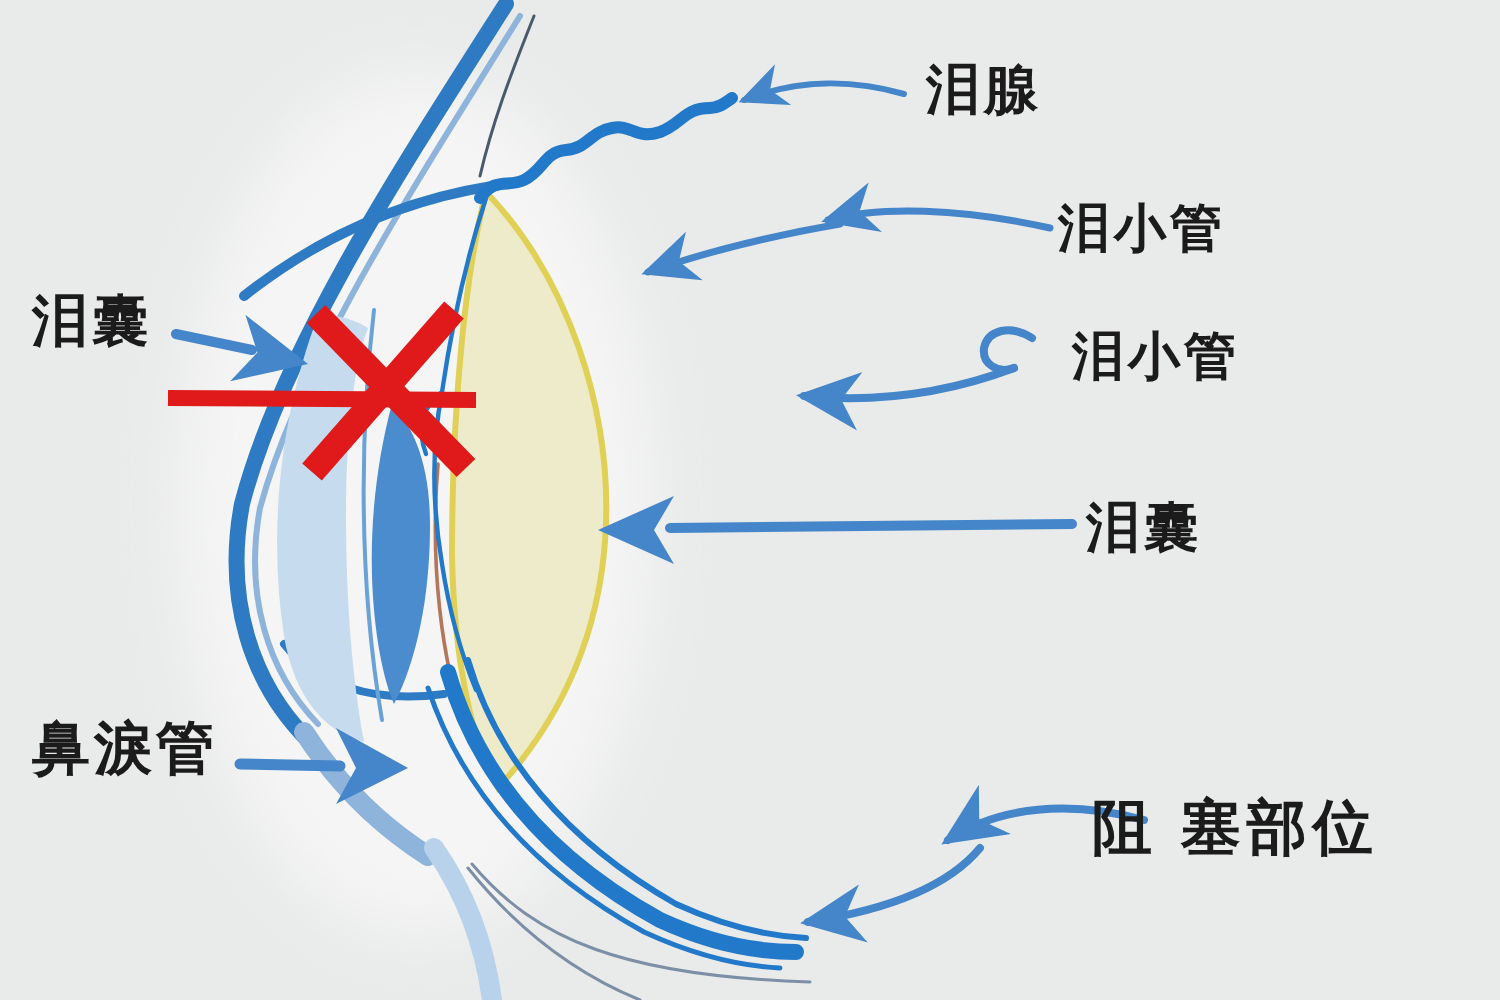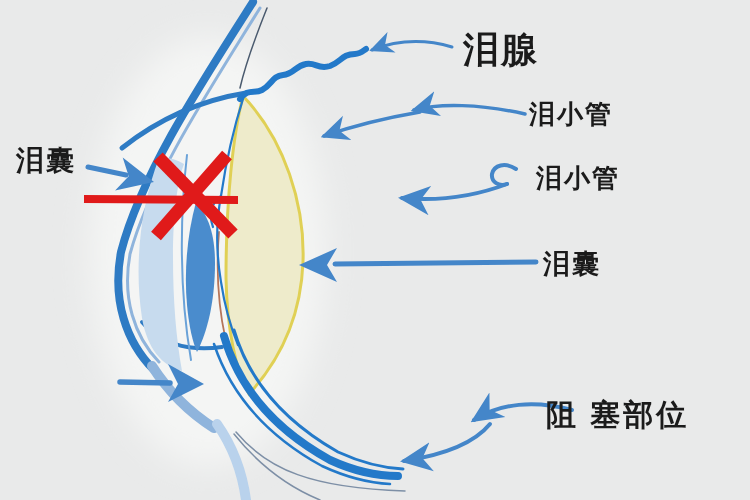--- a/index.html
+++ b/index.html
@@ -116,26 +116,27 @@
       <path class="s-arrow" stroke-width="4" marker-end="url(#ah)" d="M490,424 C476,441 450,454 404,461"></path>
     </g>
 
     <g>
       <line class="s-red" stroke-width="8" x1="84" y1="199" x2="238" y2="200"></line>
       <line class="s-red" stroke-width="13" x1="158" y1="157" x2="233" y2="234"></line>
       <line class="s-red" stroke-width="13" x1="227" y1="155" x2="156" y2="236"></line>
     </g>
   </svg>
 
-  <div class="label" style="left:463px;top:32px;font-size:36px">泪腺</div>
+  <div class="label" style="left:463px;top:32px;font-size:27px">泪腺</div>
 
   <div class="label" style="left:529px;top:101px;font-size:26px">泪小管</div>
 
   <div class="label" style="left:536px;top:165px;font-size:26px">泪小管</div>
 
   <div class="label" style="left:543px;top:251px;font-size:27px">泪囊</div>
 
   <div class="label" style="left:16px;top:147px;font-size:28px">泪囊</div>
 
+  <div class="label" style="left:16px;top:361px;font-size:29px">鼻淚管</div>
 
   <div class="label" style="left:546px;top:400px;font-size:30px;letter-spacing:3px">阻 塞部位</div>
 
 </div>
 
 </body></html>

